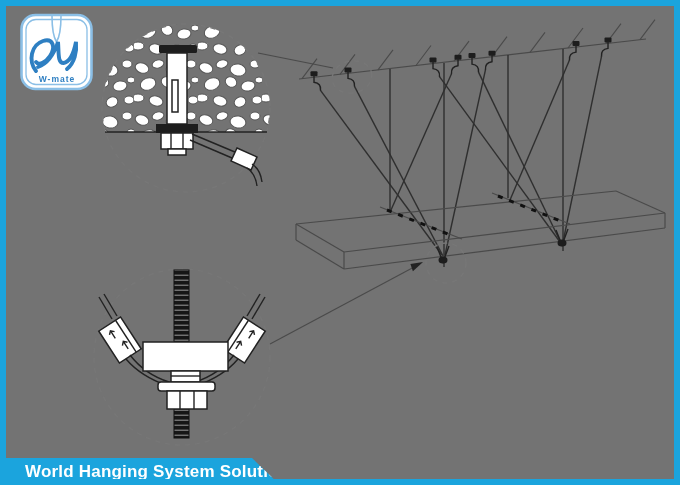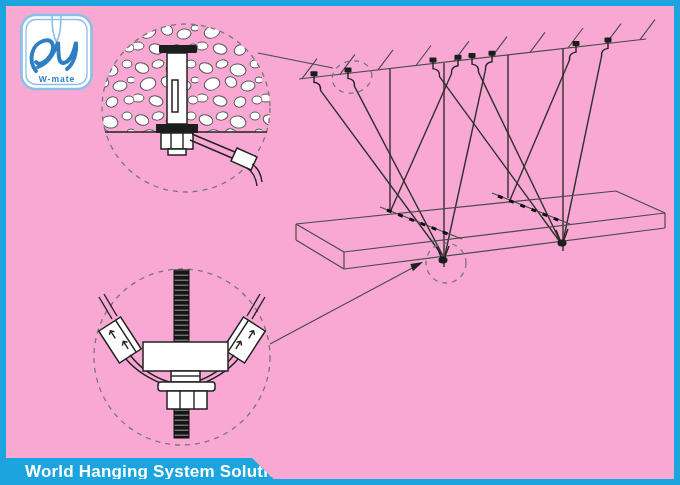--- a/index.html
+++ b/index.html
@@ -5,21 +5,21 @@
   :root{
     --accent_blue:#1ba4dd;
     --line_dark:#2f2f2f;
     --logo_blue:#2e7fc2;
     --logo_border_blue:#8bbfe6;
     --banner_text:#ffffff;
   }
   *{margin:0;padding:0;box-sizing:border-box;}
   body{font-family:"Liberation Sans",sans-serif;background:#888;}
   .frame{
-    position:relative;width:680px;height:485px;background:#f9a8d4;
+    position:relative;width:680px;height:485px;background:#737373;
     border:6px solid var(--accent_blue);overflow:hidden;padding-left:36px;
   }
   .art{position:absolute;left:0;top:0;}
   .logo{position:absolute;left:12px;top:6px;width:78px;height:82px;}
   .ribbon{
     position:absolute;left:0;top:452px;width:274px;height:27px;
     background:var(--accent_blue);
     -webkit-clip-path:polygon(0 0,246px 0,274px 100%,0 100%);
     clip-path:polygon(0 0,246px 0,274px 100%,0 100%);
     display:flex;align-items:center;

